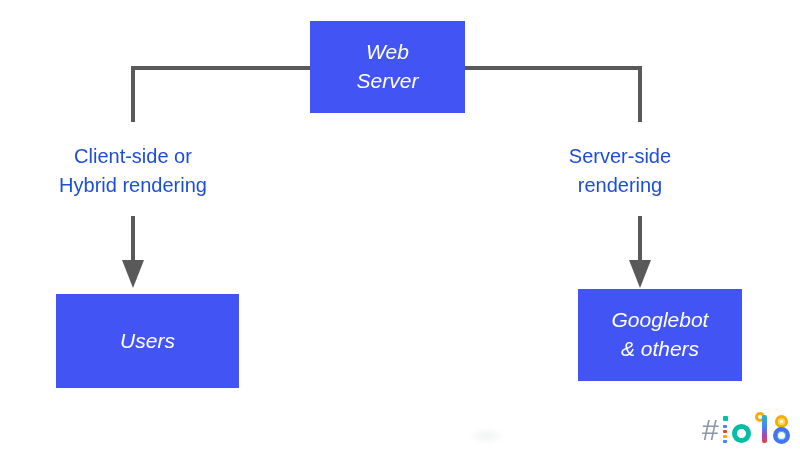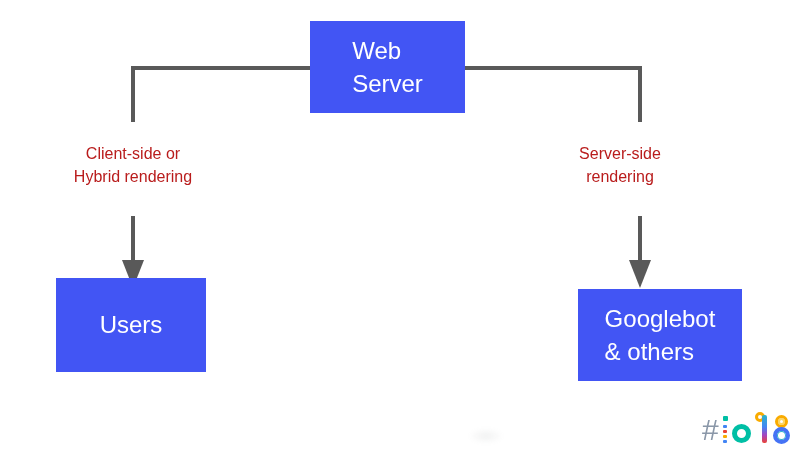--- a/index.html
+++ b/index.html
@@ -13,27 +13,28 @@
   }
 
   
   .node {
     position: absolute;
     background: #4255f4;
     color: #ffffff;
     display: flex;
     align-items: center;
     justify-content: center;
-    text-align: left;
-    font-size: 24px;
+    text-align: center;
+    font-size: 21px;
     line-height: 1.38;
     white-space: pre-line;
+    font-style: italic;
   }
   .node-web-server { left: 310px; top: 21px;  width: 155px; height: 92px; }
-  .node-users      { left: 56px;  top: 278px; width: 150px; height: 94px; }
+  .node-users      { left: 56px;  top: 294px; width: 183px; height: 94px; }
   .node-googlebot  { left: 578px; top: 289px; width: 164px; height: 92px; }
 
   
   .conn { position: absolute; background: #595959; }
   .conn-left-h  { left: 131px; top: 66px; width: 179px; height: 4px; }
   .conn-left-v  { left: 131px; top: 66px; width: 4px;  height: 56px; }
   .conn-right-h { left: 465px; top: 66px; width: 177px; height: 4px; }
   .conn-right-v { left: 638px; top: 66px; width: 4px;  height: 56px; }
 
   .arrow-stem { position: absolute; background: #595959; width: 4px; height: 46px; }
@@ -49,22 +50,22 @@
   }
   .arrow-head-left  { left: 122px; top: 260px; }
   .arrow-head-right { left: 629px; top: 260px; }
 
   
   .branch-label {
     position: absolute;
     width: 240px;
     top: 142px;
     text-align: center;
-    color: #b91c1c;
-    font-size: 16px;
+    color: #1d4ed8;
+    font-size: 20px;
     line-height: 1.45;
     white-space: pre-line;
   }
   .branch-label-left  { left: 13px; }
   .branch-label-right { left: 500px; }
 
   
   .faint-smudge {
     position: absolute;
     left: 468px; top: 428px;

